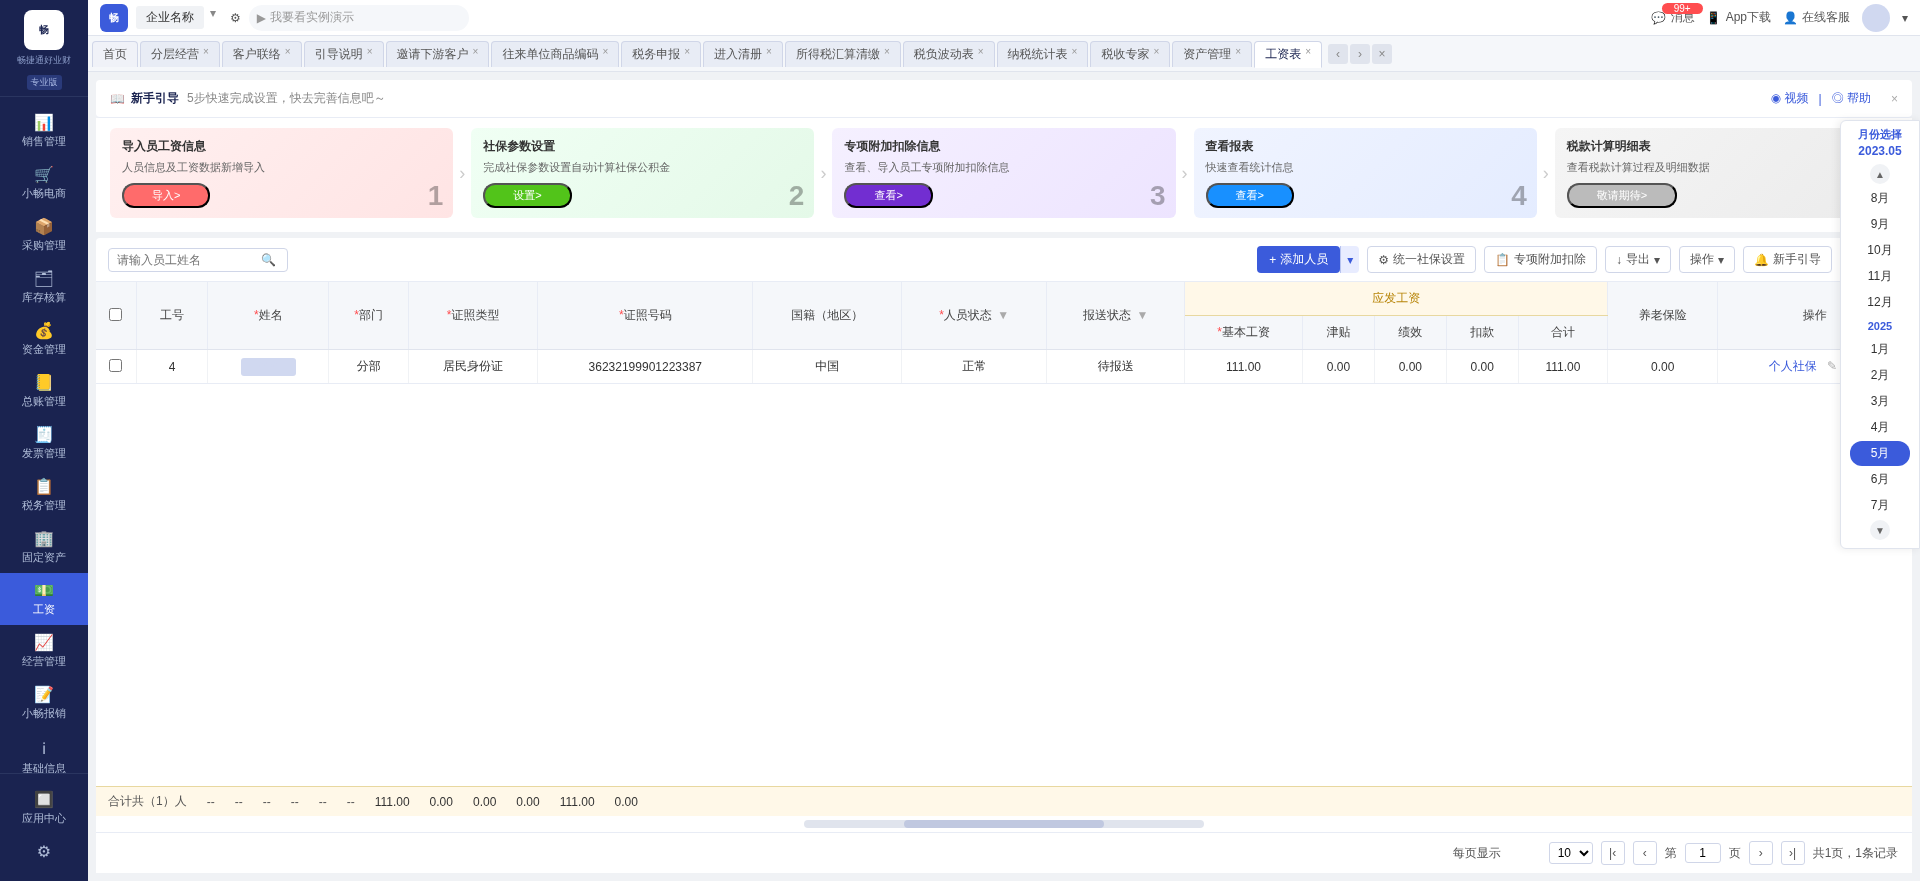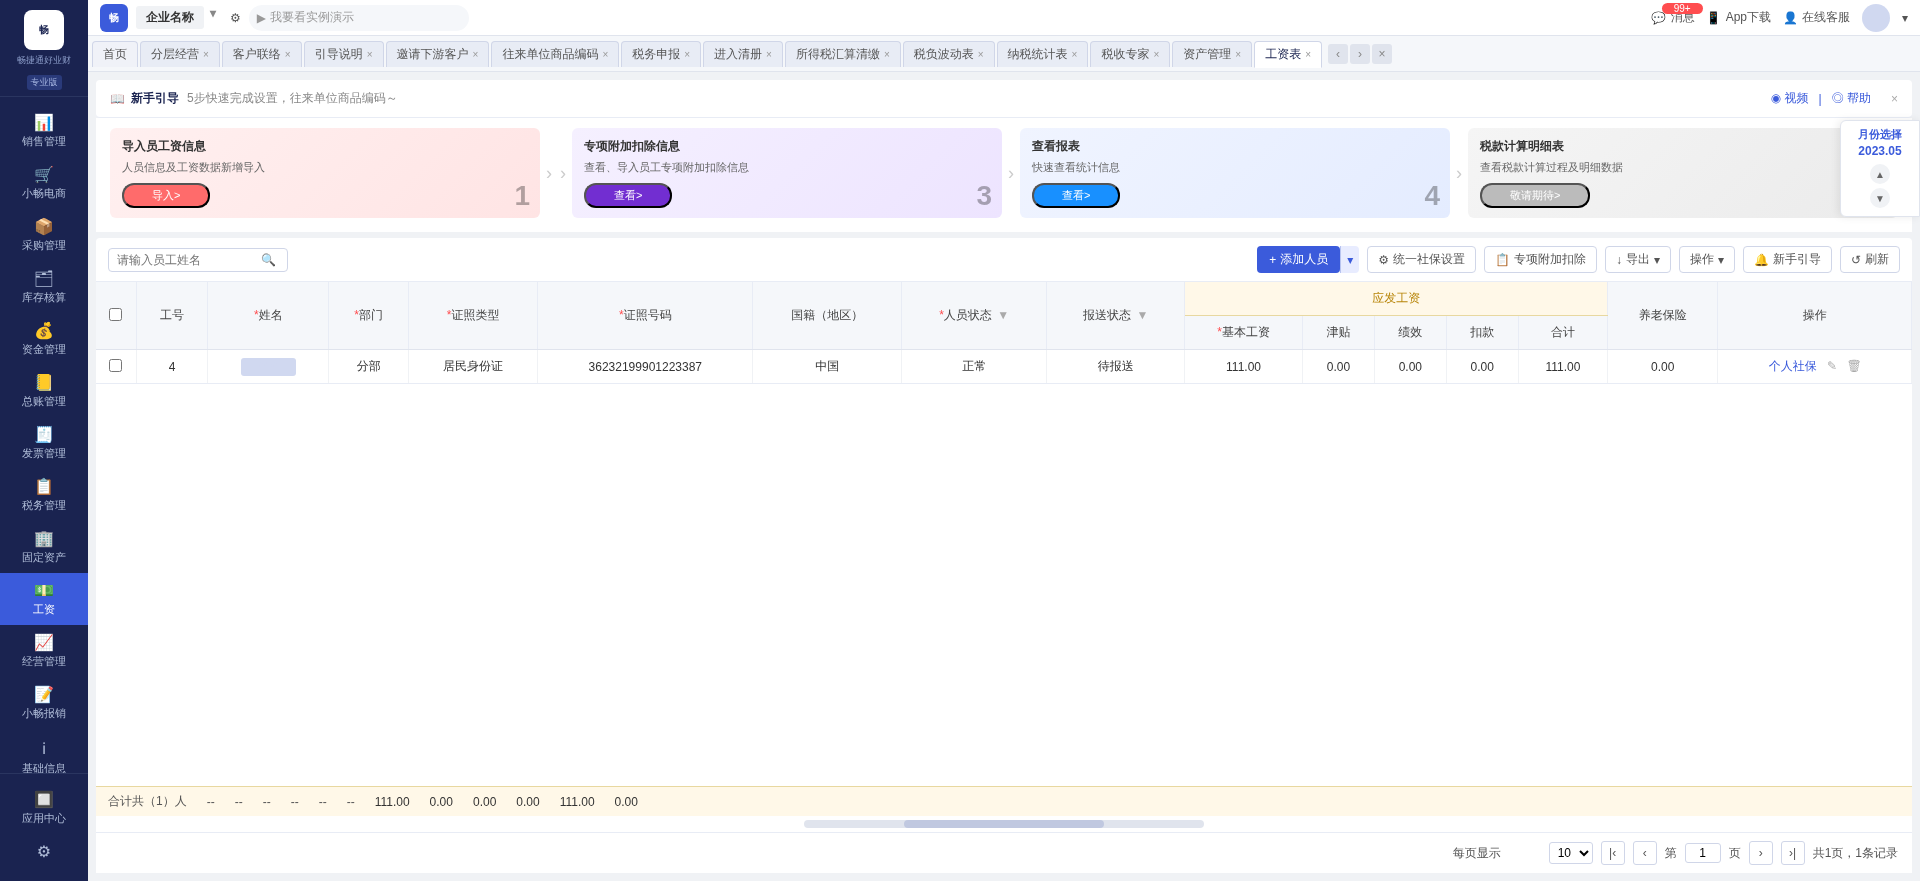--- a/index.html
+++ b/index.html
@@ -28,21 +28,21 @@
     .topbar-search { flex: 1; display: flex; align-items: center; gap: 4px; padding: 0 8px; background: #f5f7fa; border-radius: 14px; height: 26px; color: #999; font-size: 12px; max-width: 220px; cursor: pointer; }
     .topbar-right { margin-left: auto; display: flex; align-items: center; gap: 12px; }
     .topbar-badge { position: relative; }
     .badge-count { position: absolute; top: -6px; right: -8px; background: #ff4d4f; color: #fff; border-radius: 8px; font-size: 10px; padding: 0 12px; min-width: 16px; text-align: center; }
     .topbar-btn { display: flex; align-items: center; gap: 4px; cursor: pointer; color: #555; }
     .topbar-avatar { width: 28px; height: 28px; background: #d0d8f0; border-radius: 50%; }
 
     
     .tabbar { height: 36px; background: #f5f7fa; display: flex; align-items: center; padding: 0 4px; border-bottom: 1px solid #e0e4ed; overflow-x: auto; white-space: nowrap; }
     .tabbar::-webkit-scrollbar { height: 3px; }
-    .tab { display: inline-flex; align-items: center; gap: 4px; padding: 4px 10px; border-radius: 4px 4px 0 0; cursor: pointer; color: #555; background: #e8ecf5; margin-right: 2px; border: 1px solid #d0d6e8; border-bottom: none; font-size: 12px; }
+    .tab { display: inline-flex; align-items: flex-start; gap: 4px; padding: 4px 10px; border-radius: 4px 4px 0 0; cursor: pointer; color: #555; background: #e8ecf5; margin-right: 2px; border: 1px solid #d0d6e8; border-bottom: none; font-size: 12px; }
     .tab.active { background: #fff; color: #1a2350; font-weight: 500; border-bottom: 1px solid #fff; margin-bottom: -1px; }
     .tab-close { color: #999; font-size: 10px; cursor: pointer; }
     .tab-home { background: #f0f2f8; color: #555; }
     .tabbar-arrows { display: flex; align-items: center; gap: 2px; margin-left: 4px; }
     .tabbar-arrow { width: 20px; height: 20px; background: #e0e4ed; border-radius: 3px; display: flex; align-items: center; justify-content: center; cursor: pointer; color: #888; }
 
     
     .page-content { flex: 1; display: flex; flex-direction: column; overflow: hidden; background: #f0f2f5; padding: 0; position: relative; }
 
     
@@ -195,21 +195,21 @@
     </div>
   </div>
 </nav>
 
 <div class="main-area">
 
   <header class="topbar">
     <div class="topbar-brand">
       <div class="topbar-brand-icon">畅</div>
     </div>
-    <div style="display:flex;align-items:flex-start;gap:6px;color:#888;font-size:12px;font-weight:bold;">
+    <div style="display:flex;align-items:flex-start;gap:6px;color:#888;font-size:12px;">
       <span style="background:#f0f2f5;padding:3px 10px;border-radius:3px;color:#333;">企业名称</span>
       <span>▾</span>
     </div>
     <div class="topbar-btn" style="margin-left:6px;">
       <span>⚙</span>
     </div>
     <div class="topbar-search">
       <span>▶</span>
       <span>我要看实例演示</span>
     </div>
@@ -295,39 +295,45 @@
     </div>
   </div>
 
   <div class="page-content">
 
     <div class="guide-banner">
       <div class="guide-banner-title">
         <span>📖</span>
         <span>新手引导</span>
       </div>
-      <span class="guide-sub">5步快速完成设置，往来单位商品编码～</span>
+      <span class="guide-sub">5步快速完成设置，快去完善信息吧～</span>
       <div class="guide-banner-right">
         <span style="cursor:pointer;">◉ 视频</span>
         <span>|</span>
         <span style="cursor:pointer;">◎ 帮助</span>
         <span style="cursor:pointer;color:#aaa;margin-left:10px;">×</span>
       </div>
     </div>
 
     <div class="steps-area">
 
       <div class="step-card step-card-1">
         <div class="step-title">导入员工资信息</div>
         <div class="step-desc">人员信息及工资数据新增导入</div>
         <button class="step-btn step-btn-red">导入&gt;</button>
         <div class="step-num">1</div>
       </div>
       <div class="step-arrow">›</div>
 
+      <div class="step-card step-card-2">
+        <div class="step-title">社保参数设置</div>
+        <div class="step-desc">完成社保参数设置自动计算社保公积金</div>
+        <button class="step-btn step-btn-green">设置&gt;</button>
+        <div class="step-num">2</div>
+      </div>
       <div class="step-arrow">›</div>
 
       <div class="step-card step-card-3">
         <div class="step-title">专项附加扣除信息</div>
         <div class="step-desc">查看、导入员工专项附加扣除信息</div>
         <button class="step-btn step-btn-purple">查看&gt;</button>
         <div class="step-num">3</div>
       </div>
       <div class="step-arrow">›</div>
 
@@ -484,14 +490,29 @@
       <button class="page-btn">›|</button>
       <span>共1页，1条记录</span>
     </div>
   </div>
 </div>
 
 <div class="month-picker">
   <div class="month-picker-header">月份选择</div>
   <div class="month-picker-year">2023.05</div>
   <div class="month-up">▲</div>
+  <div class="month-list">
+    <div class="month-item">8月</div>
+    <div class="month-item">9月</div>
+    <div class="month-item">10月</div>
+    <div class="month-item">11月</div>
+    <div class="month-item">12月</div>
+    <div class="month-item year-label">2025</div>
+    <div class="month-item">1月</div>
+    <div class="month-item">2月</div>
+    <div class="month-item">3月</div>
+    <div class="month-item">4月</div>
+    <div class="month-item active">5月</div>
+    <div class="month-item">6月</div>
+    <div class="month-item">7月</div>
+  </div>
   <div class="month-down">▼</div>
 </div>
 
 </body></html>

